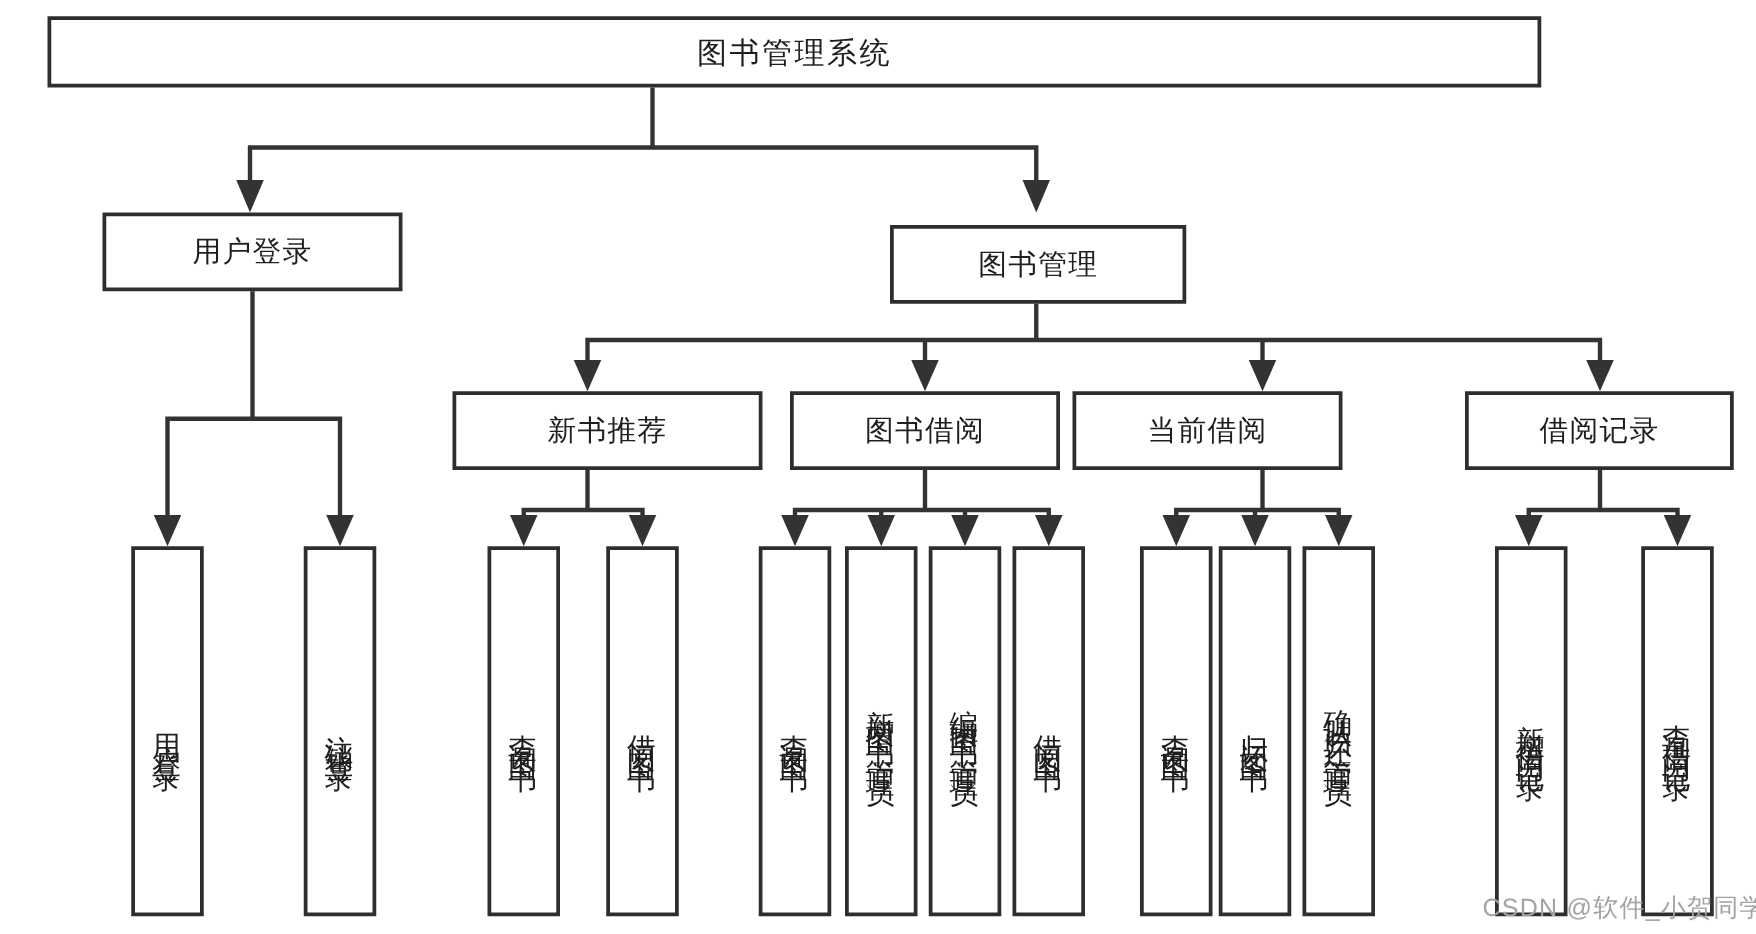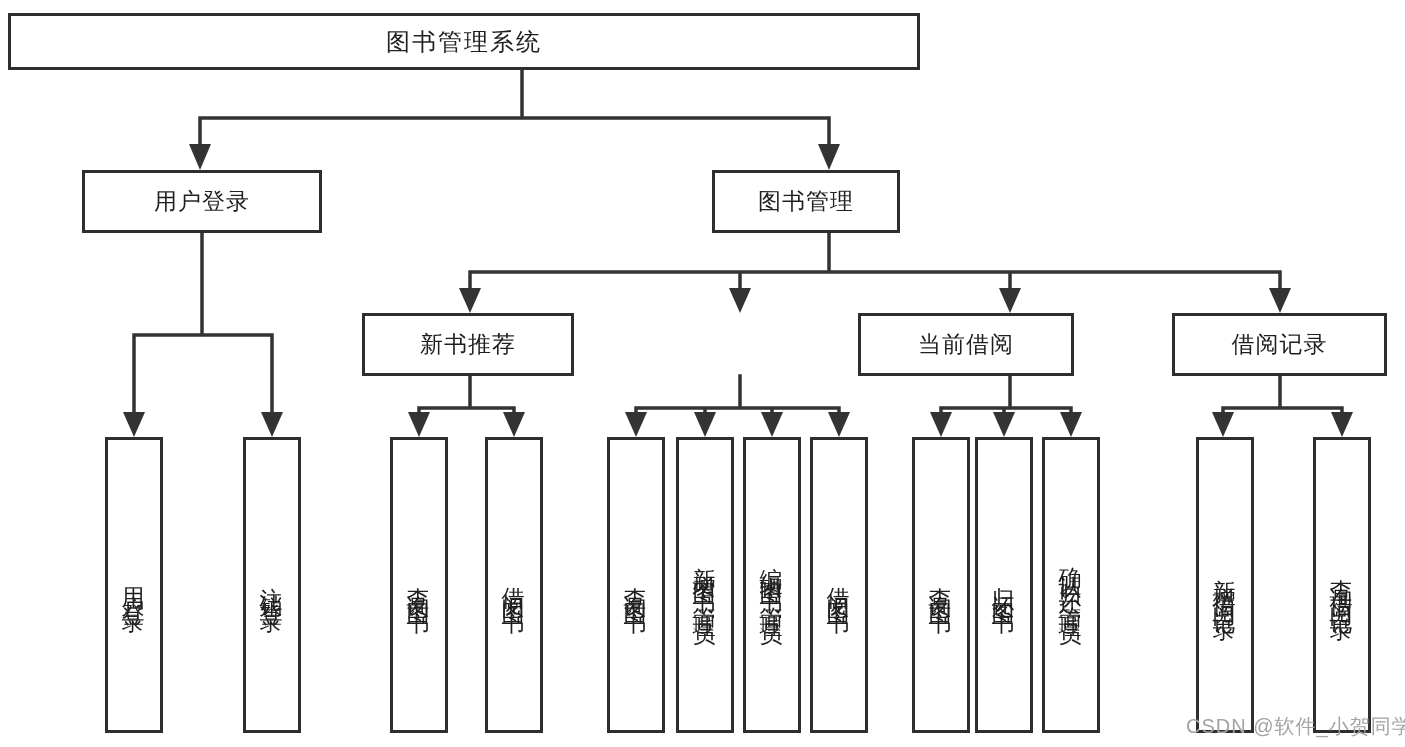--- a/index.html
+++ b/index.html
@@ -113,26 +113,27 @@
       <polygon points="772,437 761,412 783,412"></polygon>
       <polygon points="839,437 828,412 850,412"></polygon>
       <polygon points="941,437 930,412 952,412"></polygon>
       <polygon points="1004,437 993,412 1015,412"></polygon>
       <polygon points="1071,437 1060,412 1082,412"></polygon>
       <polygon points="1223,437 1212,412 1234,412"></polygon>
       <polygon points="1342,437 1331,412 1353,412"></polygon>
     </g>
   </svg>
 
-  <div class="box hbox rootbox" style="left:8px; top:13px; width:912px; height:57px">图书管理系统</div>
+  <div class="box hbox rootbox" style="left:38px; top:13px; width:1195px; height:57px">图书管理系统</div>
 
   <div class="box hbox" style="left:82px; top:170px; width:240px; height:63px">用户登录</div>
-  <div class="box hbox" style="left:712px; top:170px; width:188px; height:63px">图书管理</div>
+  <div class="box hbox" style="left:712px; top:180px; width:237px; height:63px">图书管理</div>
 
-  <div class="box hbox" style="left:362px; top:313px; width:212px; height:63px">新书推荐</div>
+  <div class="box hbox" style="left:362px; top:313px; width:248px; height:63px">新书推荐</div>
+  <div class="box hbox" style="left:632px; top:313px; width:216px; height:63px">图书借阅</div>
   <div class="box hbox" style="left:858px; top:313px; width:216px; height:63px">当前借阅</div>
   <div class="box hbox" style="left:1172px; top:313px; width:215px; height:63px">借阅记录</div>
 
   <div class="box vbox" style="left:105px; top:437px; width:58px; height:296px">用户登录</div>
   <div class="box vbox" style="left:243px; top:437px; width:58px; height:296px">注销登录</div>
 
   <div class="box vbox" style="left:390px; top:437px; width:58px; height:296px">查询图书</div>
   <div class="box vbox" style="left:485px; top:437px; width:58px; height:296px">借阅图书</div>
 
   <div class="box vbox" style="left:607px; top:437px; width:58px; height:296px">查询图书</div>

